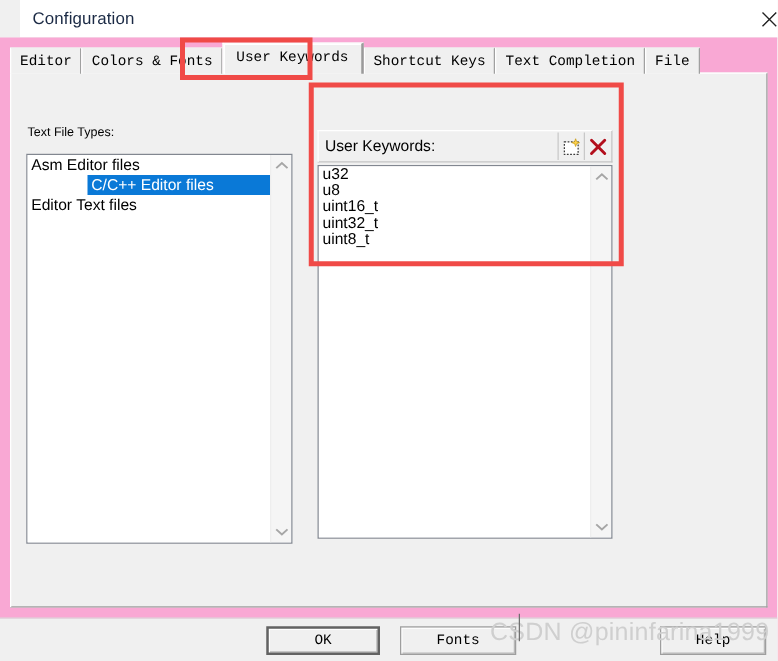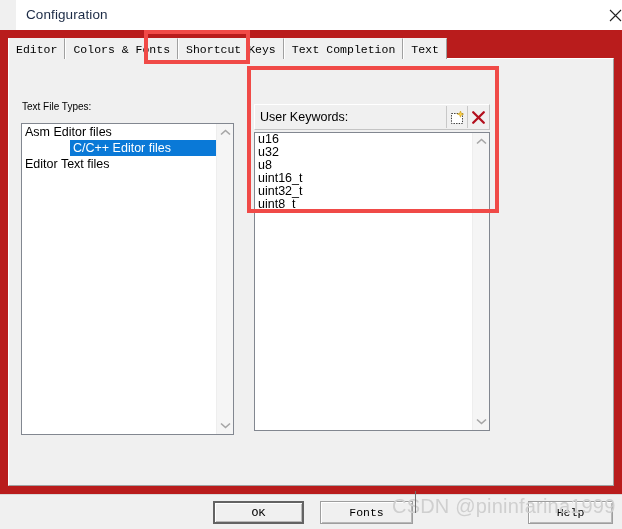--- a/index.html
+++ b/index.html
@@ -50,21 +50,21 @@
     justify-content: center;
     cursor: pointer;
   }
   .close-btn svg { display: block; }
 
   
   .client {
     position: absolute;
     left: 0; top: 30px;
     width: 622px; height: 499px;
-    background: #b91c1c;
+    background: #f9a8d4;
   }
 
   
   .tabstrip {
     position: absolute;
     left: 8px; top: 4px;
     height: 25px;
     display: flex;
     align-items: flex-end;
     z-index: 4;
@@ -331,28 +331,31 @@
 
   <div class="client">
 
     <div class="tabstrip">
       <div class="tab">
         <span>Editor</span>
       </div>
       <div class="tab">
         <span>Colors &amp; Fonts</span>
       </div>
+      <div class="tab active">
+        <span>User Keywords</span>
+      </div>
       <div class="tab">
         <span>Shortcut Keys</span>
       </div>
       <div class="tab">
         <span>Text Completion</span>
       </div>
       <div class="tab">
-        <span>Text</span>
+        <span>File</span>
       </div>
     </div>
 
     <div class="tabpage"></div>
 
     <div class="label-ftypes">Text File Types:</div>
 
     <div class="listbox" id="filetypes-list">
       <div class="lb-inner">
         <div class="lb-item">Asm Editor files</div>
@@ -391,21 +394,20 @@
               <svg width="15" height="15" viewBox="0 0 15 15">
                 <path d="M2.2 2.2 L12.8 12.8 M12.8 2.2 L2.2 12.8" stroke="#b30f1d" stroke-width="2.3" stroke-linecap="round" fill="none"></path>
               </svg>
             </span>
           </div>
         </div>
       </div>
 
       <div class="listbox" id="keywords-list">
         <div class="lb-inner">
-          <div class="kw-item">u16</div>
           <div class="kw-item">u32</div>
           <div class="kw-item">u8</div>
           <div class="kw-item">uint16_t</div>
           <div class="kw-item">uint32_t</div>
           <div class="kw-item">uint8_t</div>
         </div>
         <div class="vscroll">
           <div class="vs-arrow up">
             <svg width="11" height="7" viewBox="0 0 11 7">
               <path d="M1 5.5 L5.5 1.5 L10 5.5" stroke="#a6a6a6" stroke-width="1.6" fill="none"></path>

